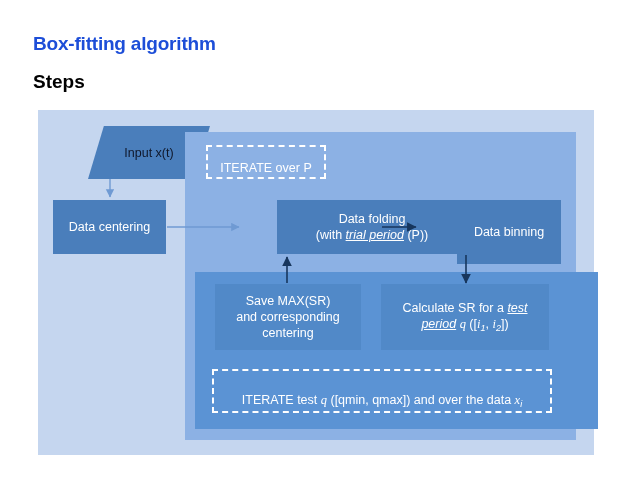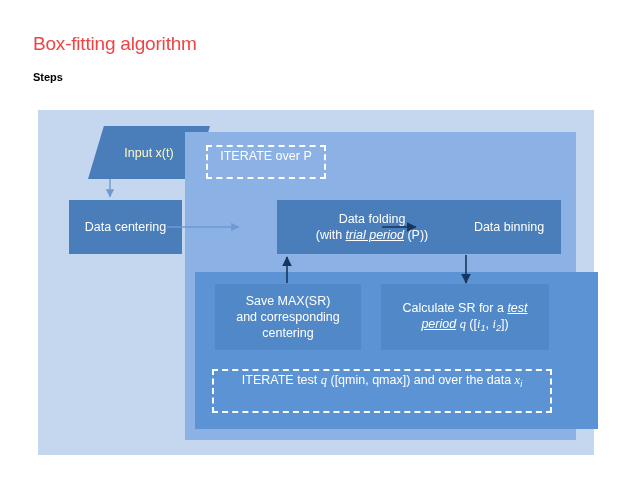--- a/index.html
+++ b/index.html
@@ -14,29 +14,29 @@
     font-family: "Liberation Sans", sans-serif;
     overflow: hidden;
   }
 
   
   #page-title {
     position: absolute;
     left: 33px;
     top: 33px;
     font-size: 19px;
-    font-weight: normal;
-    color: #ef4444;
+    font-weight: bold;
+    color: #1d4ed8;
     letter-spacing: -0.2px;
   }
   #page-subtitle {
     position: absolute;
     left: 33px;
     top: 71px;
-    font-size: 11px;
+    font-size: 19px;
     font-weight: bold;
     color: #000000;
   }
 
   
   #outer-panel {
     position: absolute;
     left: 38px;
     top: 110px;
     width: 556px;
@@ -76,65 +76,65 @@
     padding: 2px 6px;
   }
   .flow-box.lighter {
     background: #5189c8;
   }
   .dashed-box {
     position: absolute;
     border: 2px dashed #ffffff;
     color: #ffffff;
     display: flex;
-    align-items: flex-start;
+    align-items: flex-end;
     justify-content: center;
     text-align: center;
     font-size: 12.5px;
     box-sizing: border-box;
     background: transparent;
     padding: 2px 8px;
   }
 
   
   #input-shape {
     position: absolute;
     left: 50px;
     top: 16px;
     width: 122px;
     height: 53px;
     background: #4a7ebb;
-    color: #fef9c3;
+    color: #0f172a;
     font-size: 12.5px;
     display: flex;
     align-items: center;
     justify-content: center;
     clip-path: polygon(13% 0%, 100% 0%, 87% 100%, 0% 100%);
   }
 
   
   #box-data-centering {
-    left: 31px;
+    left: 15px;
     top: 90px;
     width: 113px;
     height: 54px;
   }
   #box-data-folding {
     left: 56px;   
     top: 68px;
     width: 190px;
     height: 54px;
     flex-direction: column;
     margin-left: 36px;
   }
   #box-data-binning {
     left: 272px;  
     top: 68px;
     width: 104px;
-    height: 54px;
+    height: 64px;
   }
   #dash-iterate-p {
     left: 21px;   
     top: 13px;
     width: 120px;
     height: 34px;
   }
   #box-save-max {
     left: 20px;   
     top: 12px;

